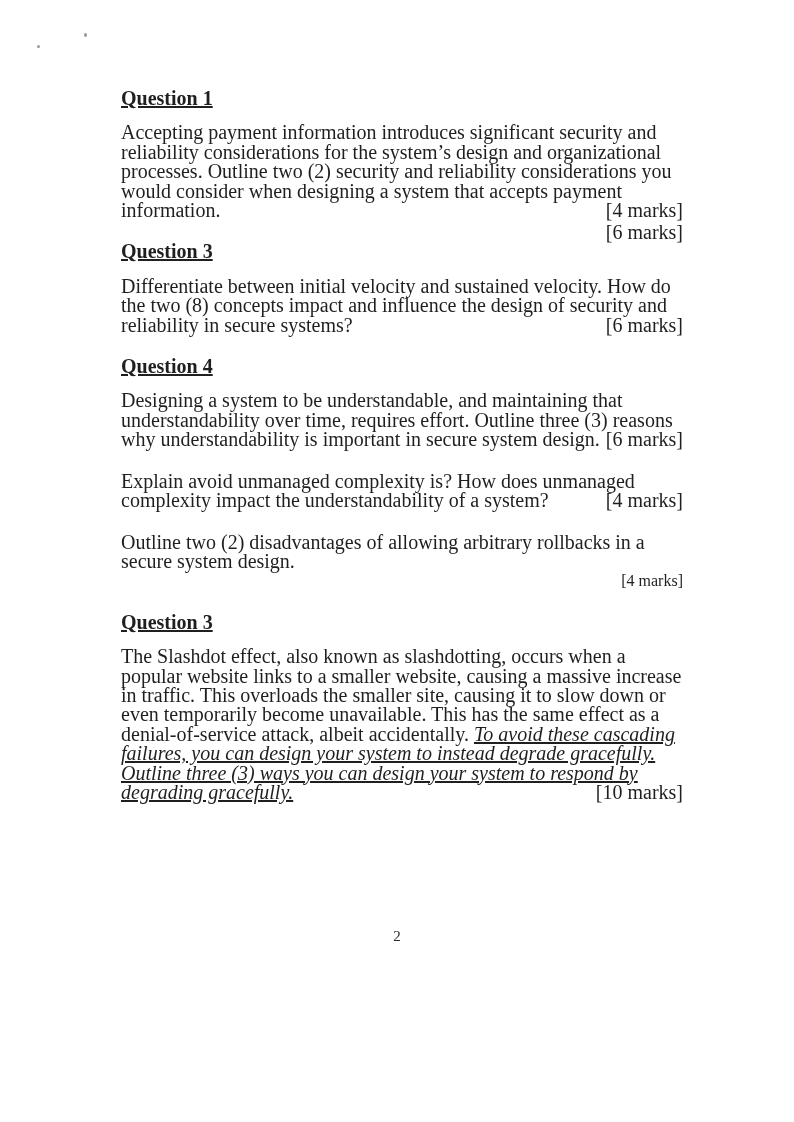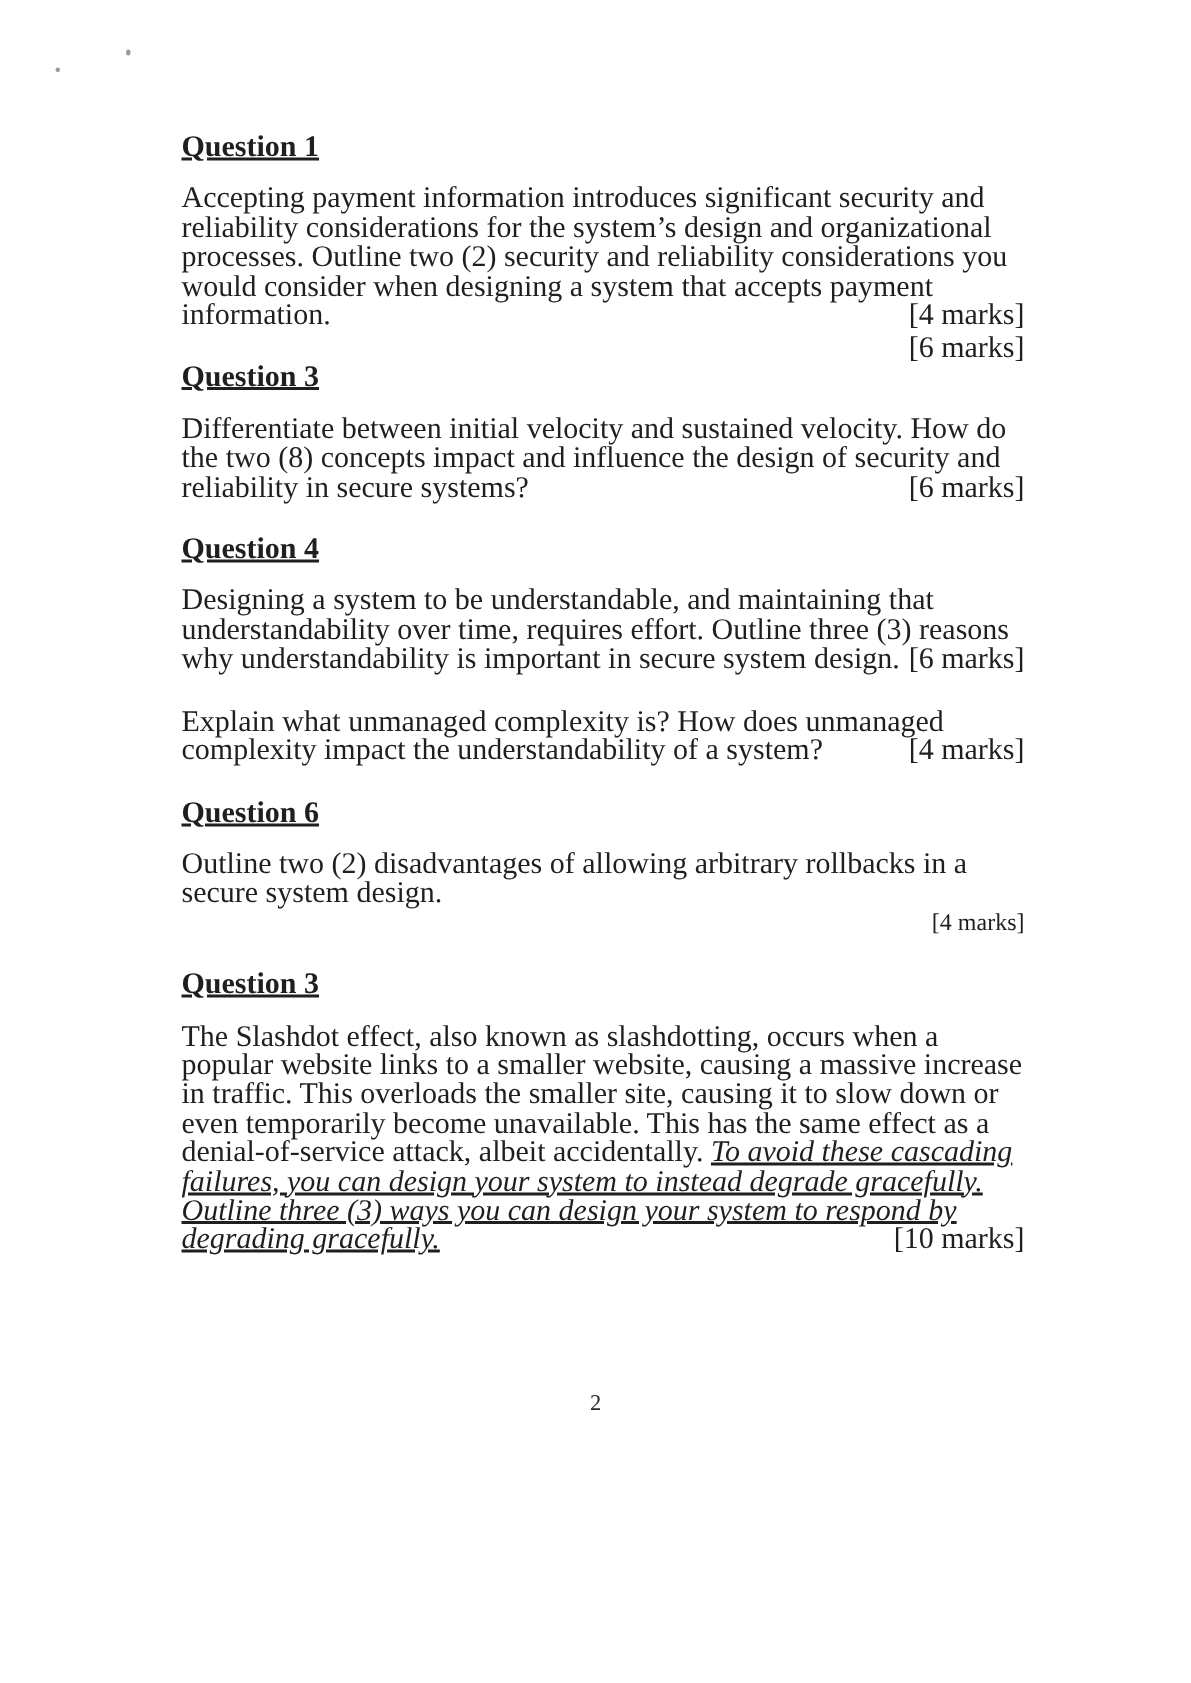--- a/index.html
+++ b/index.html
@@ -88,25 +88,24 @@
       <h2 class="qheading">Question 3</h2>
       <p class="qbody"><span>Differentiate between initial velocity and sustained velocity. How do the two (8) concepts impact and influence the design of security and reliability in secure systems?</span><span class="marks">[6 marks]</span></p>
     </section>
 
     <section class="question">
       <h2 class="qheading">Question 4</h2>
       <p class="qbody"><span>Designing a system to be understandable, and maintaining that understandability over time, requires effort. Outline three (3) reasons why understandability is important in secure system design.</span><span class="marks">[6 marks]</span></p>
     </section>
 
     <section class="question">
-      <p class="qbody"><span>Explain what unmanaged complexity is? How does unmanaged complexity impact the understandability of a system?</span><span class="marks">[4 marks]</span></p>
+      <p class="qbody"><span>Explain avoid unmanaged complexity is? How does unmanaged complexity impact the understandability of a system?</span><span class="marks">[4 marks]</span></p>
     </section>
 
     <section class="question">
-      <h2 class="qheading">Question 6</h2>
       <p class="qbody"><span>Outline two (2) disadvantages of allowing arbitrary rollbacks in a secure system design.</span></p>
       <p class="marks-line">[4 marks]</p>
     </section>
 
     <section class="question">
       <h2 class="qheading">Question 3</h2>
       <p class="qbody"><span>The Slashdot effect, also known as slashdotting, occurs when a popular website links to a smaller website, causing a massive increase in traffic. This overloads the smaller site, causing it to slow down or even temporarily become unavailable. This has the same effect as a denial-of-service attack, albeit accidentally.</span><span class="italic">To avoid these cascading failures, you can design your system to instead degrade gracefully. Outline three (3) ways you can design your system to respond by degrading gracefully.</span><span class="marks">[10 marks]</span></p>
     </section>
 
   </div>

